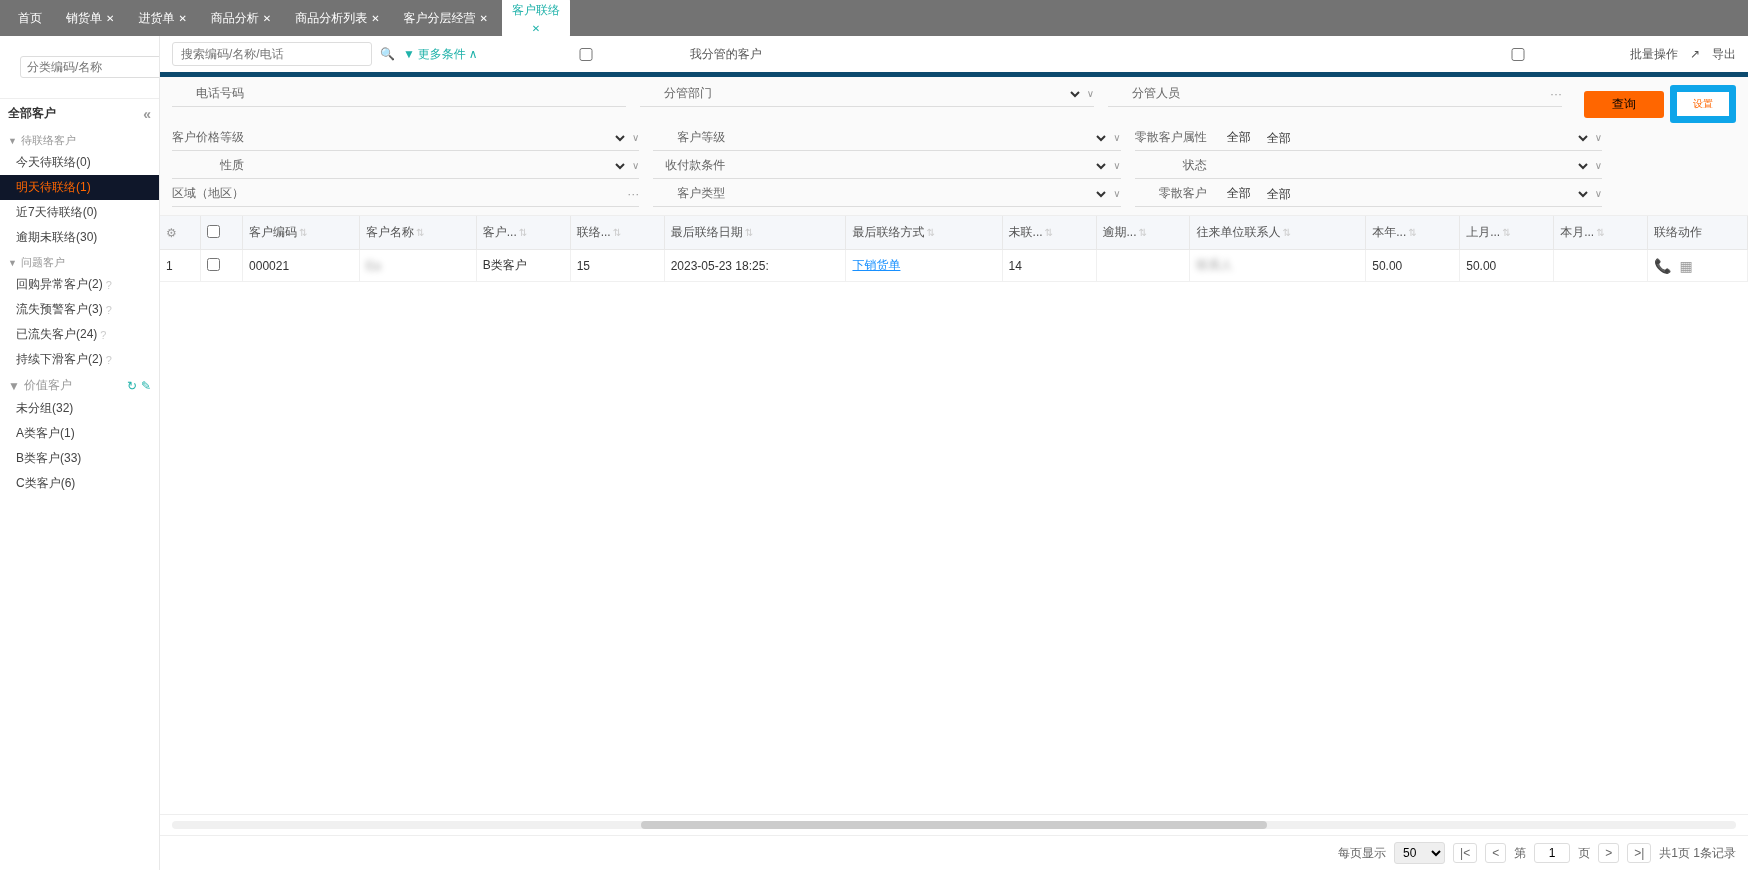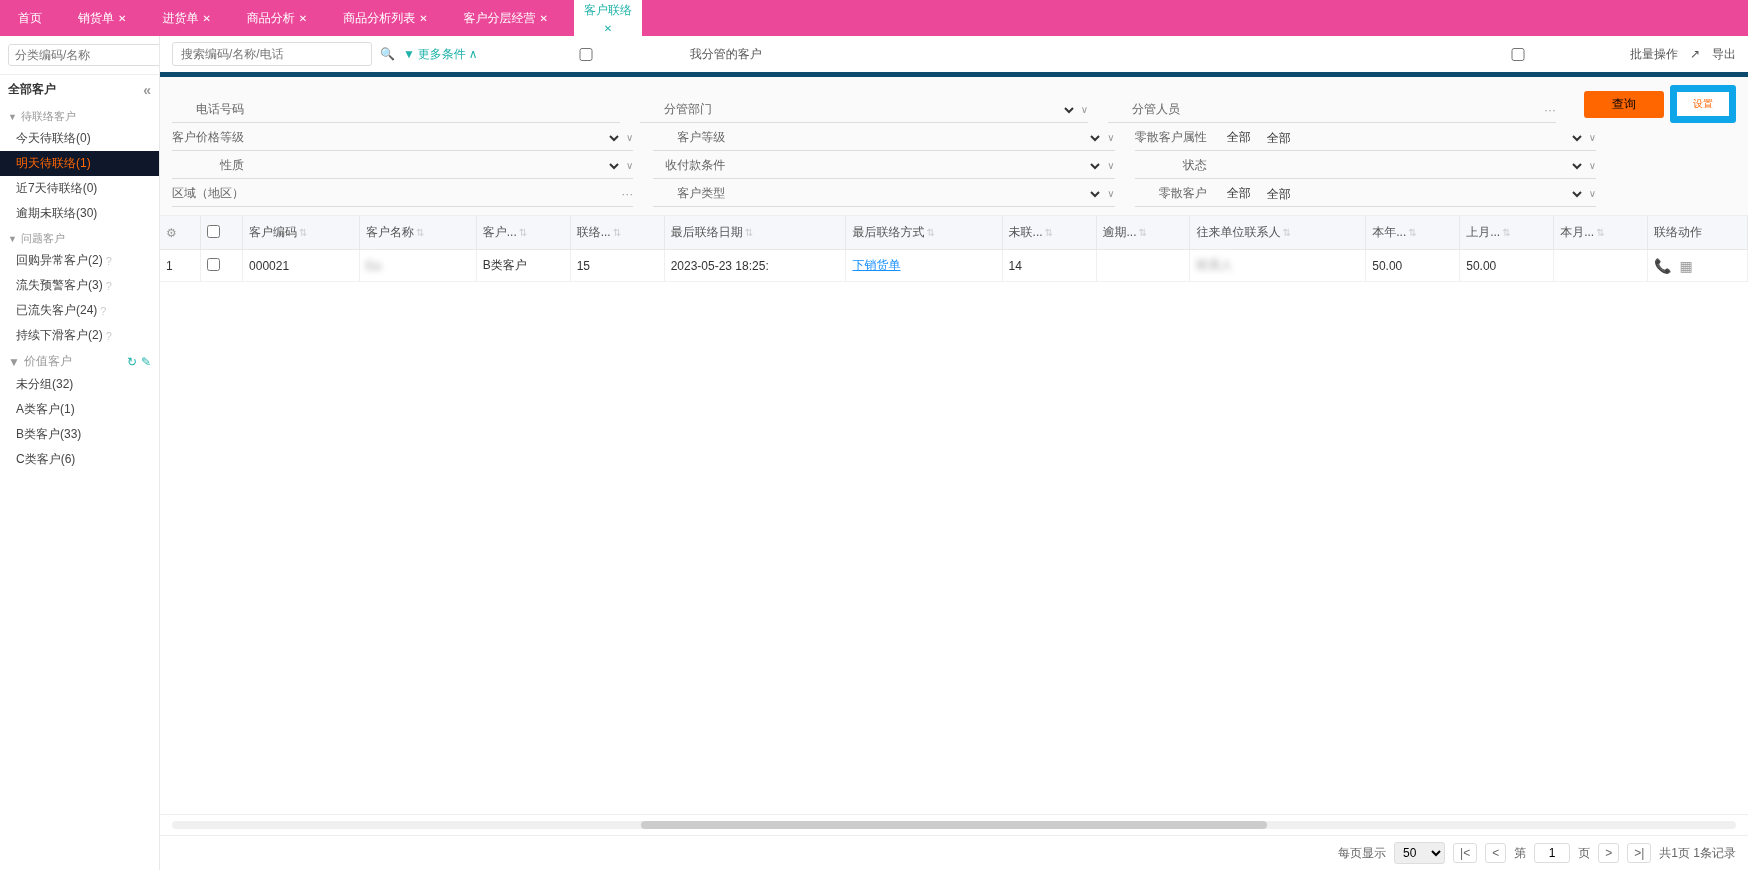--- a/index.html
+++ b/index.html
@@ -1,25 +1,25 @@
 <!DOCTYPE html>
 <html><head>
   <meta charset="utf-8">
   <style>
     * { box-sizing: border-box; margin: 0; padding: 0; font-family: 'Microsoft YaHei', Arial, sans-serif; font-size: 12px; }
     body { background: #f0f2f5; overflow: hidden; }
 
     
     .top-nav {
-      background: #ec4899;
+      background: #737373;
       height: 36px;
       display: flex;
       align-items: center;
       padding: 0 8px;
-      gap: 16px;
+      gap: 4px;
     }
     .nav-item {
       color: #fff;
       padding: 4px 10px;
       cursor: pointer;
       border-radius: 3px;
       white-space: nowrap;
       display: flex;
       align-items: center;
       gap: 4px;
@@ -38,21 +38,21 @@
     .sidebar {
       width: 160px;
       background: #fff;
       border-right: 1px solid #e8e8e8;
       overflow-y: auto;
       flex-shrink: 0;
     }
     .sidebar-search {
       display: flex;
       align-items: center;
-      padding: 8px;
+      padding: 20px;
       border-bottom: 1px solid #eee;
       gap: 4px;
     }
     .sidebar-search input {
       flex: 1;
       border: 1px solid #ddd;
       border-radius: 3px;
       padding: 3px 6px;
       font-size: 12px;
       outline: none;
@@ -145,22 +145,22 @@
     }
 
     
     .adv-filter {
       background: #fafafa;
       border-bottom: 1px solid #eee;
       padding: 8px 12px;
     }
     .adv-row {
       display: flex;
-      align-items: flex-end;
-      gap: 20px;
+      align-items: flex-start;
+      gap: 14px;
       margin-bottom: 6px;
     }
     .adv-row:last-child { margin-bottom: 0; }
     .adv-field {
       display: flex;
       align-items: center;
       flex: 1;
       gap: 4px;
       border-bottom: 1px solid #ddd;
       padding-bottom: 4px;

